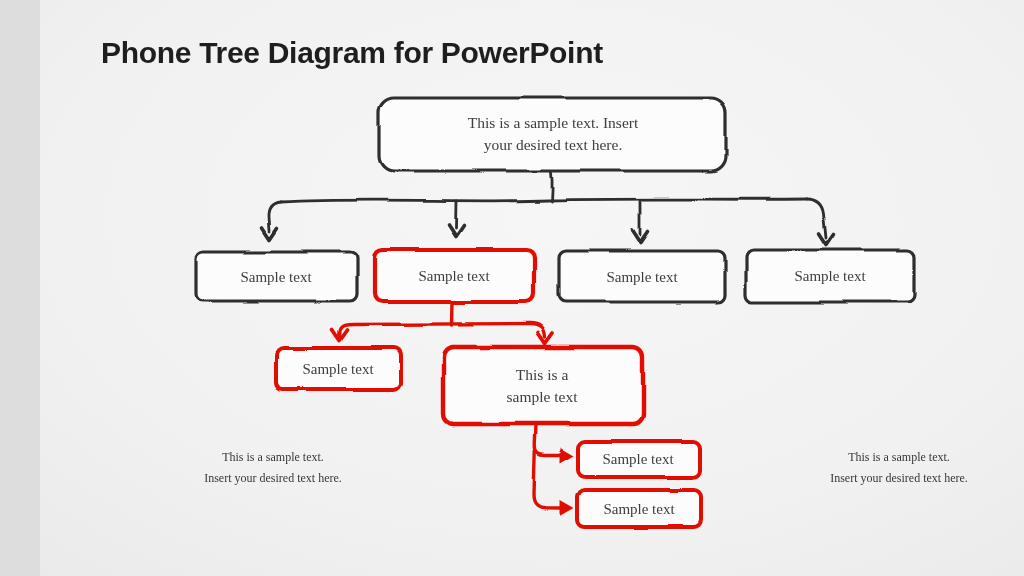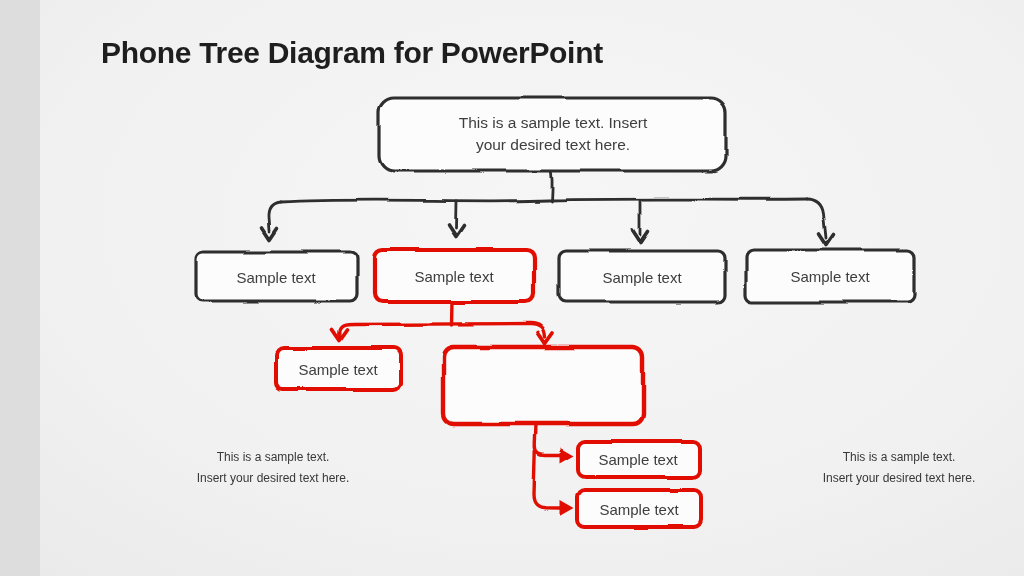--- a/index.html
+++ b/index.html
@@ -20,20 +20,21 @@
     color: #1e1e1e;
     white-space: nowrap;
   }
   .diagram-svg { position: absolute; left: 0; top: 0; }
   .node-label, .note {
     position: absolute;
     transform: translate(-50%, -50%);
     text-align: center;
     color: #3e3e3e;
     white-space: pre-line;
+    font-family: Liberation Serif, serif;
   }
   .node-label { font-size: 15px; line-height: 21px; }
   .node-label.root { font-size: 15.5px; line-height: 22px; width: 320px; }
   .node-label.big-red { font-size: 15.5px; line-height: 22px; width: 160px; }
   .note { font-size: 12px; line-height: 20.5px; width: 260px; color: #383838; }
 </style>
 </head>
 <body>
 
 <div class="slide">
@@ -101,20 +102,22 @@
 
   <div class="node-label root" style="left:513px; top:134px;">This is a sample text. Insert
 your desired text here.</div>
 
   <div class="node-label" style="left:236px; top:277px;">Sample text</div>
   <div class="node-label" style="left:414px; top:276px;">Sample text</div>
   <div class="node-label" style="left:602px; top:277px;">Sample text</div>
   <div class="node-label" style="left:790px; top:276px;">Sample text</div>
 
   <div class="node-label" style="left:298px; top:369px;">Sample text</div>
+  <div class="node-label big-red" style="left:502px; top:386px;">This is a
+sample text</div>
 
   <div class="node-label" style="left:598px; top:459px;">Sample text</div>
   <div class="node-label" style="left:599px; top:509px;">Sample text</div>
 
   <div class="note" style="left:233px; top:467px;">This is a sample text.
 Insert your desired text here.</div>
   <div class="note" style="left:859px; top:467px;">This is a sample text.
 Insert your desired text here.</div>
 
 </div>

